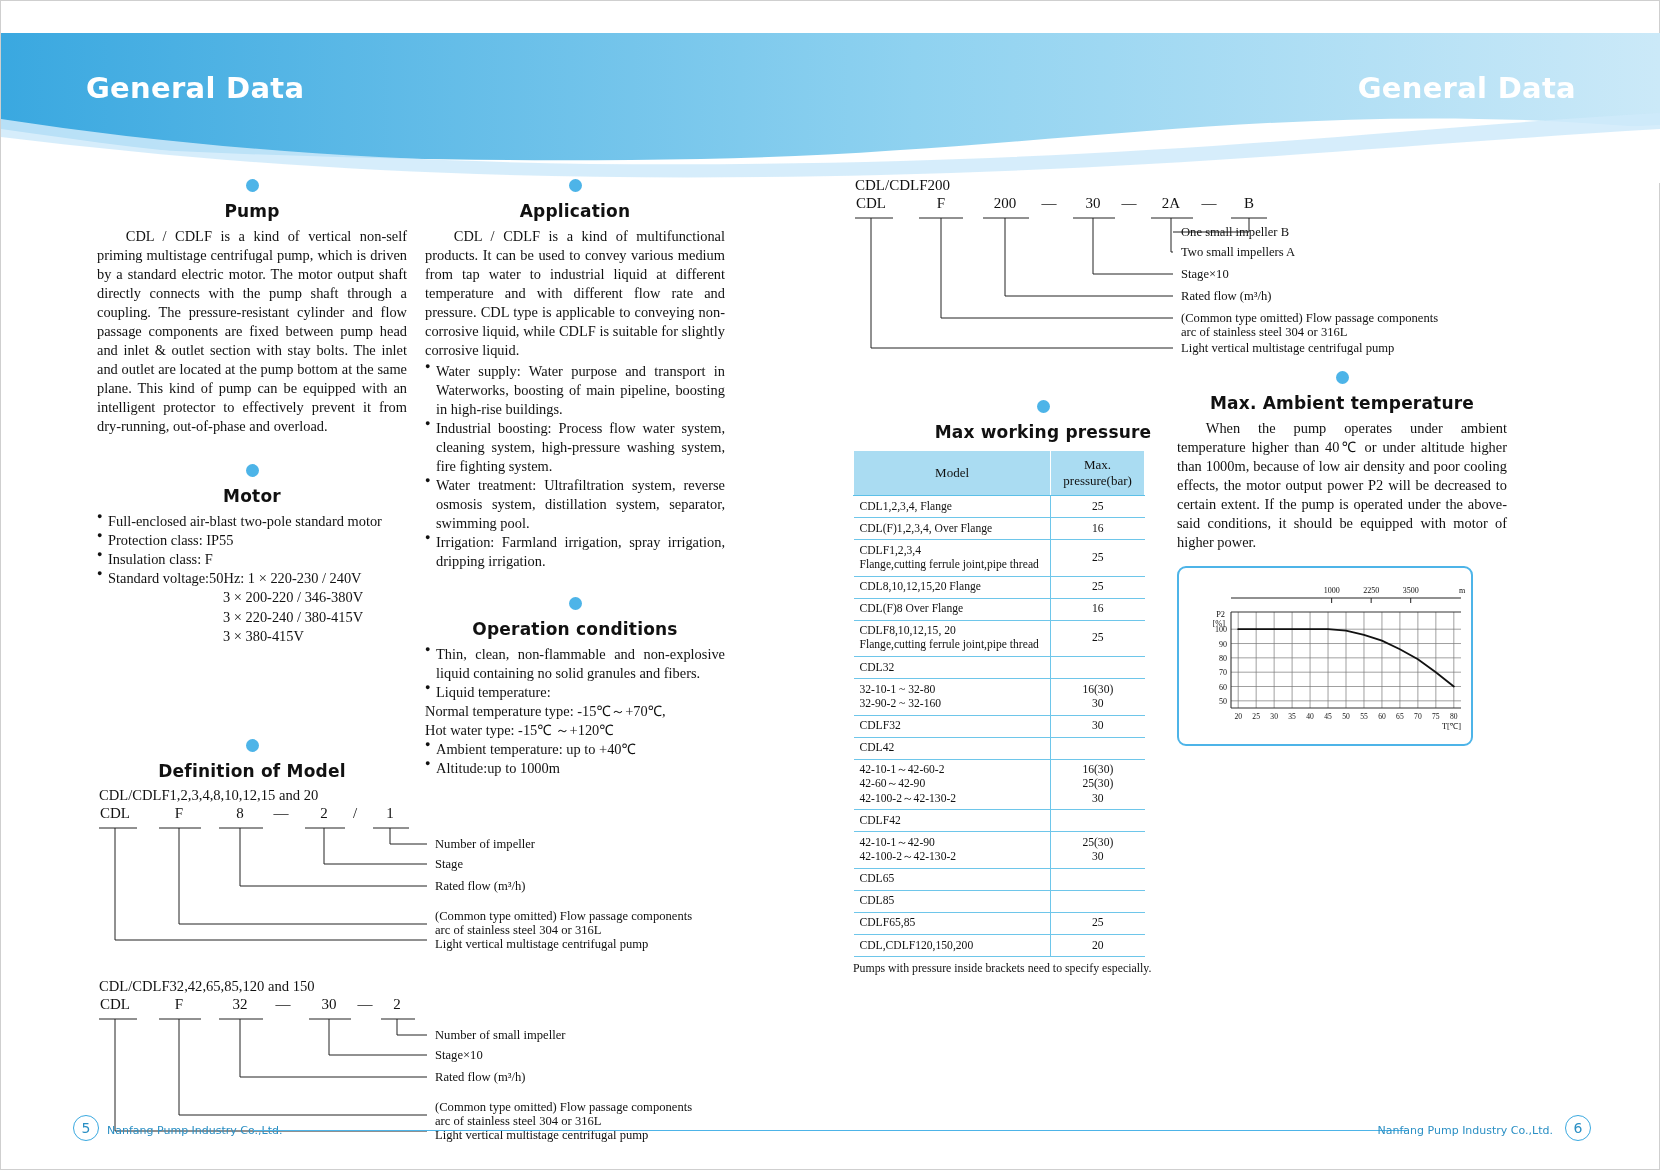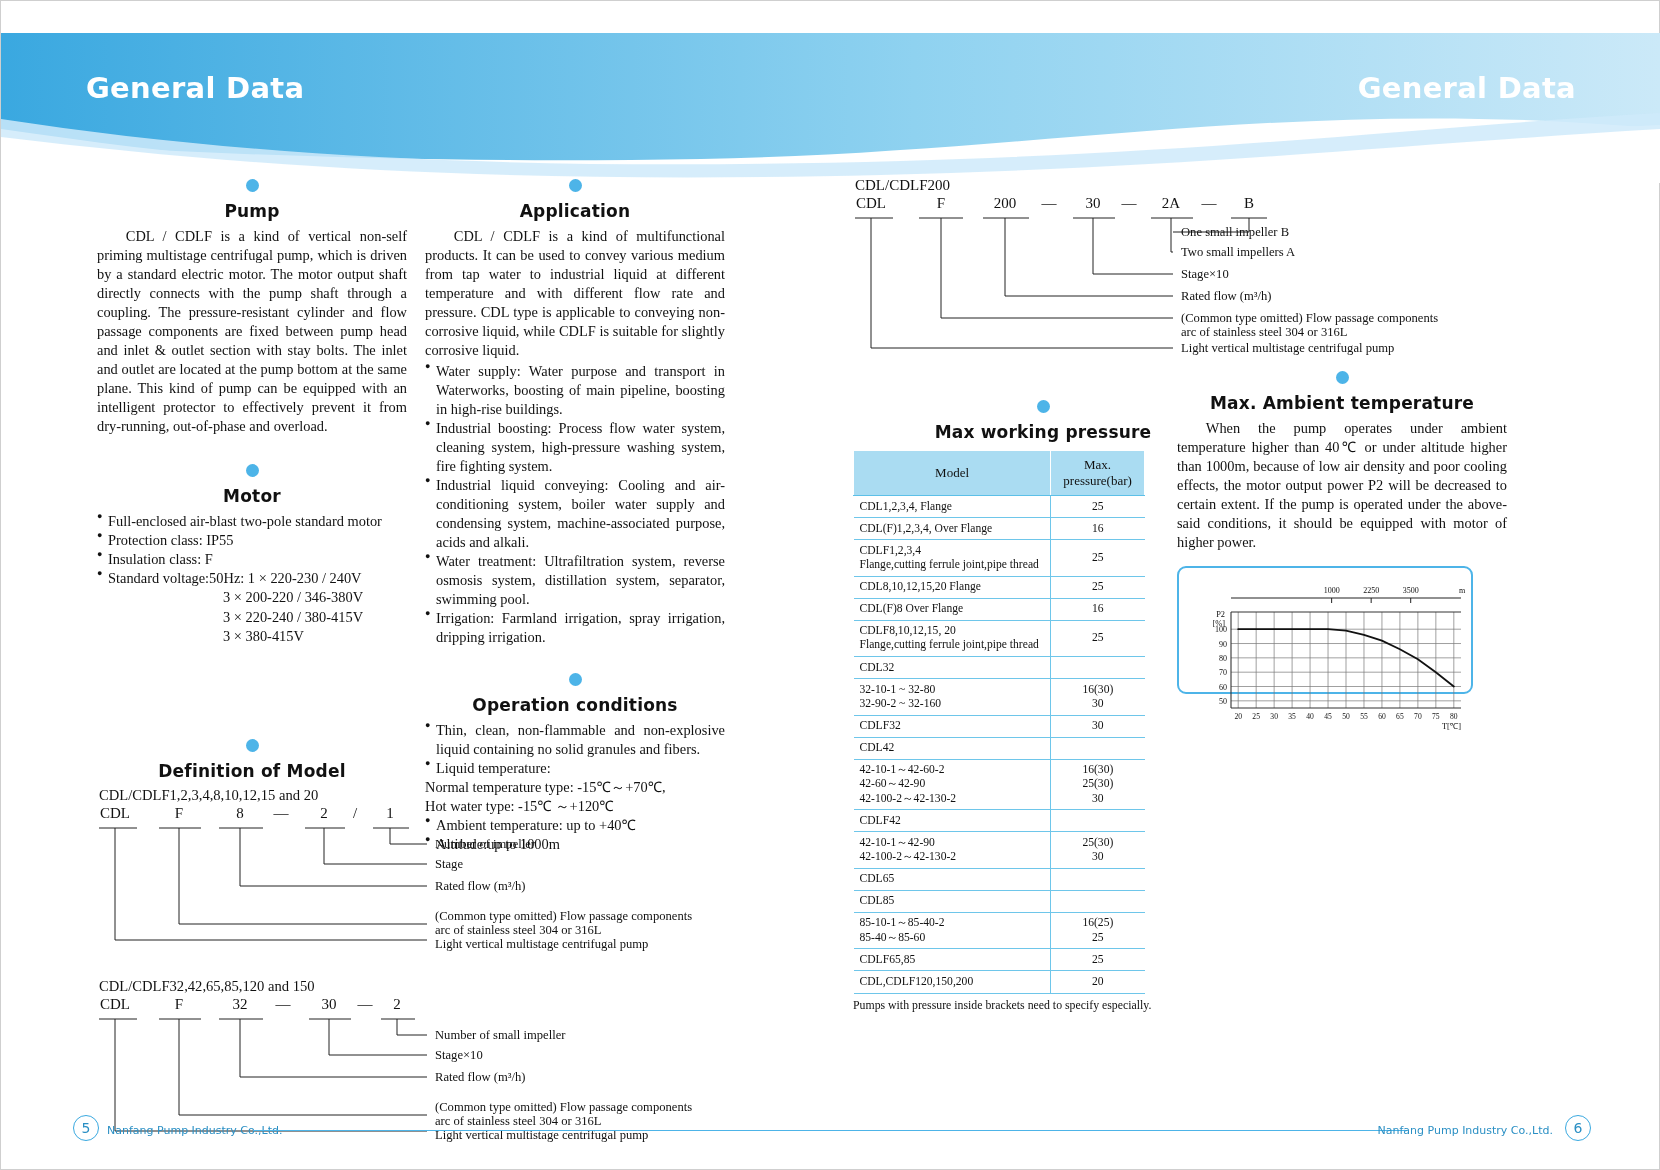--- a/index.html
+++ b/index.html
@@ -102,21 +102,21 @@
   }
   table.mwp td.m { text-align:left; border-right:1.4px solid #6ec6ea; width:198px; }
   table.mwp td.v { text-align:center; width:94px; }
   table.mwp tr.grp td { border-right:none; }
   table.mwp tr.grp td.v { border-left:1.4px solid #6ec6ea; }
   .tbl-note { font-size:11.8px; margin-top:4px; }
 
   
   .chartcard {
     border:2.2px solid #4db4e8; border-radius:9px;
-    width:296px; height:128px;
+    width:296px; height:180px;
     position:relative; background:#fff;
     margin-top:14px;
   }
 
   
   .footer { position:absolute; left:0; right:0; bottom:0; height:70px; }
   .pagecircle {
     position:absolute; width:26px; height:26px; border-radius:50%;
     border:1.6px solid #3aa9e0; color:#2a8fc4;
     font-family:"DejaVu Sans", sans-serif; font-size:14px;
@@ -250,21 +250,20 @@
 
   <div class="col col2">
     <h2 class="sec">
       <span class="bullet-dot"></span>
       <span>Application</span>
     </h2>
     <p class="body">CDL / CDLF is a kind of multifunctional products. It can be used to convey various medium from tap water to industrial liquid at different temperature and with different flow rate and pressure. CDL type is applicable to conveying non-corrosive liquid, while CDLF is suitable for slightly corrosive liquid.</p>
     <ul class="li">
       <li>Water supply: Water purpose and transport in Waterworks, boosting of main pipeline, boosting in high-rise buildings.</li>
       <li>Industrial boosting: Process flow water system, cleaning system, high-pressure washing system, fire fighting system.</li>
-      <li>Industrial liquid conveying: Cooling and air-conditioning system, boiler water supply and condensing system, machine-associated purpose, acids and alkali.</li>
       <li>Water treatment: Ultrafiltration system, reverse osmosis system, distillation system, separator, swimming pool.</li>
       <li>Irrigation: Farmland irrigation, spray irrigation, dripping irrigation.</li>
     </ul>
 
     <div class="spacer-md"></div>
 
     <h2 class="sec">
       <span class="bullet-dot"></span>
       <span>Operation conditions</span>
     </h2>
@@ -379,24 +378,20 @@
             <td class="m">42-10-1～42-90<br>42-100-2～42-130-2</td>
             <td class="v">25(30)<br>30</td>
           </tr>
           <tr class="grp">
             <td class="m">CDL65</td>
             <td class="v"></td>
           </tr>
           <tr class="grp">
             <td class="m">CDL85</td>
             <td class="v"></td>
-          </tr>
-          <tr>
-            <td class="m">85-10-1～85-40-2<br>85-40～85-60</td>
-            <td class="v">16(25)<br>25</td>
           </tr>
           <tr class="grp">
             <td class="m">CDLF65,85</td>
             <td class="v">25</td>
           </tr>
           <tr class="grp">
             <td class="m">CDL,CDLF120,150,200</td>
             <td class="v">20</td>
           </tr>
         </tbody>

